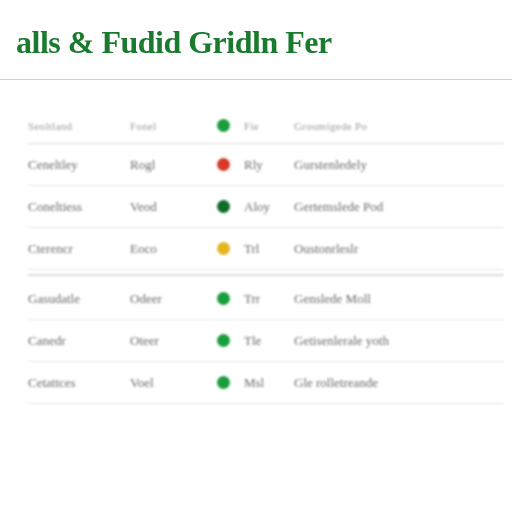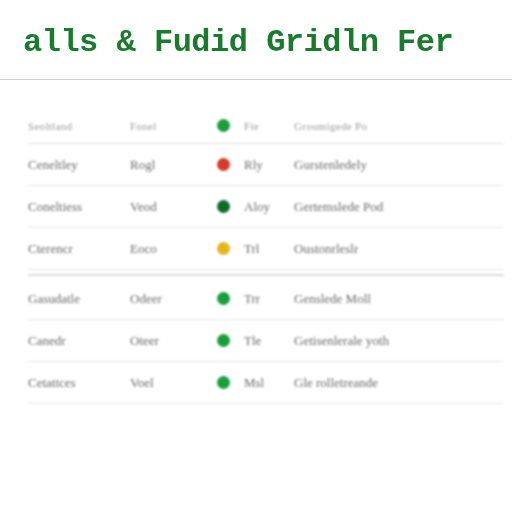--- a/index.html
+++ b/index.html
@@ -5,22 +5,21 @@
   * { box-sizing: border-box; margin: 0; padding: 0; }
   html, body { width: 512px; height: 512px; }
   body {
     font-family: Georgia, 'Times New Roman', serif;
     background: #ffffff;
     color: #555;
     padding: 24px 0 0 0;
     overflow: hidden;
   }
   .title-wrap {
-    padding: 0 24px 12px 23px;
-    font-family: Liberation Mono, monospace;
+    padding: 0 24px 12px 16px;
   }
   .title {
     font-size: 32px;
     font-weight: 600;
     color: #1a7a2e;
     letter-spacing: -0.5px;
     filter: blur(0.6px);
   }
   .rule {
     height: 1px;

